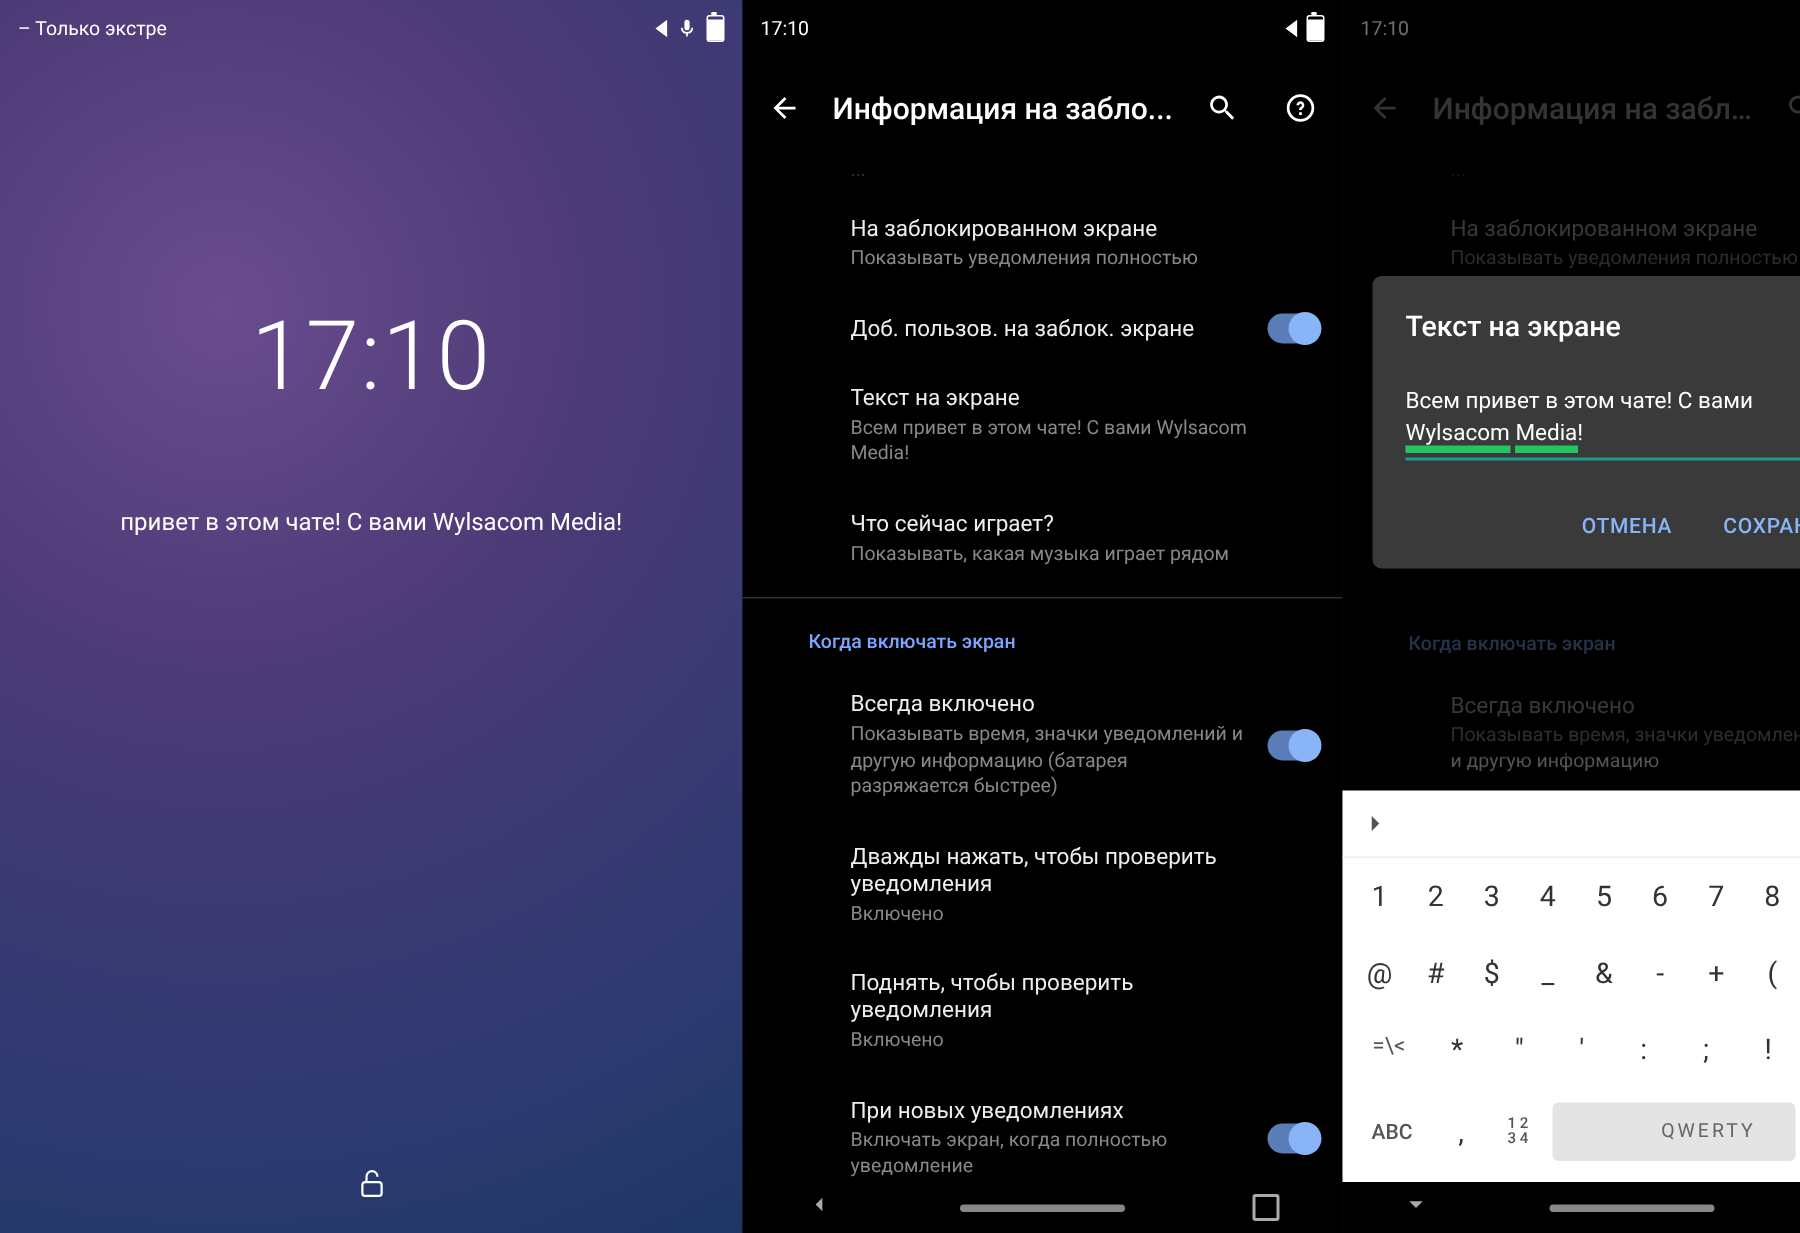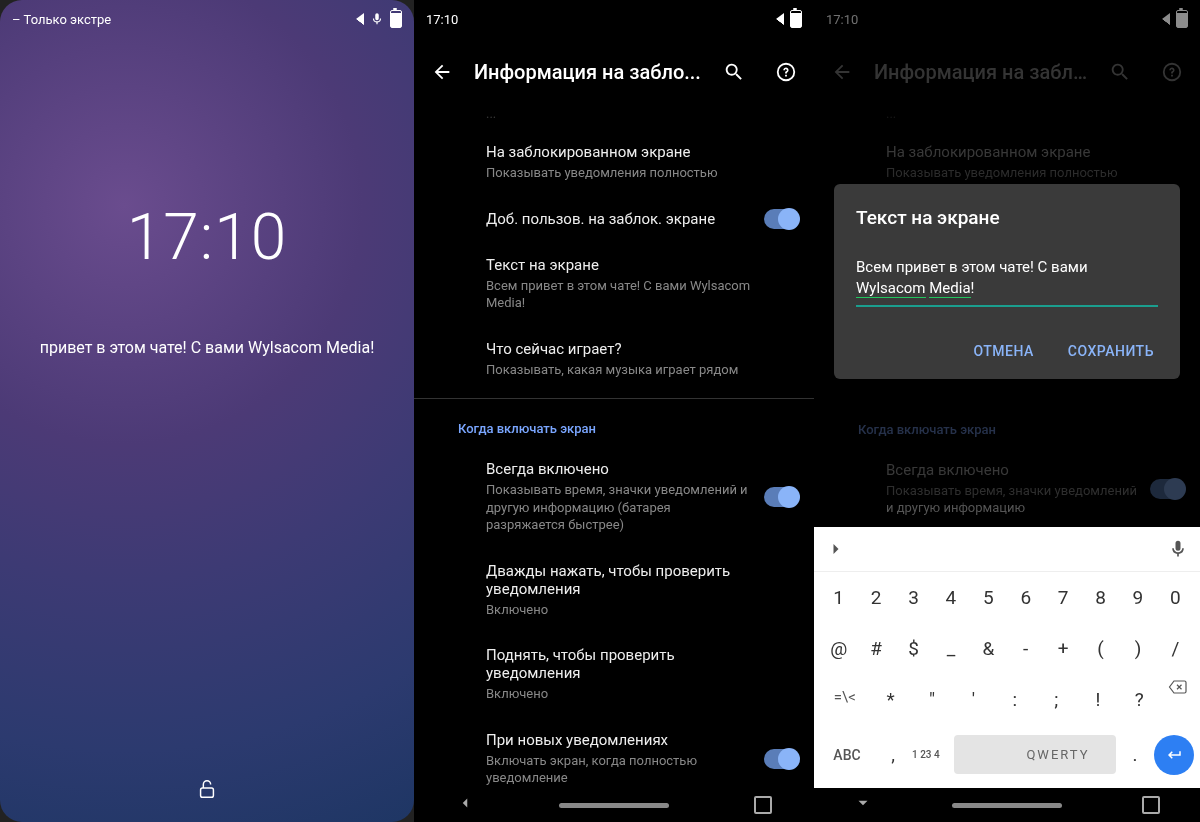--- a/index.html
+++ b/index.html
@@ -1,18 +1,18 @@
 <!DOCTYPE html>
 <html><head>
 <meta charset="utf-8">
 <style>
   html,body{margin:0;padding:0;font-family:Roboto,Arial,sans-serif;background:#222;}
   .stage{width:1200px;height:822px;display:flex;overflow:hidden;}
   .phone{position:relative;height:100%;flex:0 0 auto;box-sizing:border-box;color:#fff;}
-  .p1{width:414px;background:radial-gradient(circle at 30% 25%,#6a4c8e 0%,#4c3a76 35%,#3d3a74 55%,#2c3a6f 80%,#1e3664 100%);border-radius:22px;}
+  .p1{width:495px;background:radial-gradient(circle at 30% 25%,#6a4c8e 0%,#4c3a76 35%,#3d3a74 55%,#2c3a6f 80%,#1e3664 100%);}
   .p2{width:400px;background:#000;}
   .p3{width:386px;background:#000;}
 
   
   .status{position:absolute;top:0;left:0;right:0;height:30px;display:flex;align-items:center;justify-content:space-between;padding:4px 12px 0;font-size:13px;}
   .status .left,.status .right{display:flex;align-items:center;gap:6px;}
   .ico{display:inline-flex;align-items:center;justify-content:center;}
   .wifi{width:16px;height:12px;background:linear-gradient(to top right,transparent 49%,#fff 51%);clip-path:polygon(0 100%,100% 100%,100% 0);}  
   .batt{width:10px;height:16px;border:1.5px solid #fff;border-radius:2px;position:relative;}
   .batt:before{content:"";position:absolute;top:-3px;left:2px;width:4px;height:2px;background:#fff;border-radius:1px;}
@@ -46,37 +46,37 @@
   .toggle:after{content:"";position:absolute;right:-2px;top:-1px;width:22px;height:22px;border-radius:50%;background:#8ab4f8;}
   .dim .item .t{color:#666;}
   .dim .item .s{color:#555;}
   .dim .section{color:#455a88;}
 
   
   .scrim{position:absolute;inset:0;background:rgba(0,0,0,.45);}
   .dialog{position:absolute;left:20px;right:20px;top:184px;background:#3a3a3a;border-radius:6px;padding:22px 22px 12px;box-shadow:0 10px 30px rgba(0,0,0,.5);}
   .dialog .dtitle{font-size:19px;font-weight:500;margin-bottom:28px;}
   .dialog .dinput{font-size:15px;line-height:1.4;border-bottom:2px solid #1a9e8e;padding-bottom:6px;color:#fff;}
-  .under{border-bottom:1px solid #22c55e;}
+  .under{border-bottom:5px solid #22c55e;}
   .dactions{display:flex;justify-content:flex-end;gap:26px;margin-top:28px;}
   .dbtn{color:#8ab4f8;font-size:14px;font-weight:500;letter-spacing:.5px;padding:8px 4px;}
 
   
   .kb{position:absolute;left:0;right:0;bottom:34px;background:#fff;color:#444;padding-top:4px;}
   .kb-top{height:40px;display:flex;align-items:center;justify-content:space-between;padding:0 12px;border-bottom:1px solid #eee;}
   .kb-top svg{width:20px;height:20px;fill:#555;}
   .krow{display:flex;justify-content:space-around;padding:4px 6px;}
   .key{flex:1;text-align:center;font-size:19px;padding:10px 0;color:#333;font-weight:400;}
   .key.sm{font-size:15px;color:#555;}
   .botrow{display:flex;align-items:center;padding:8px 6px 12px;gap:4px;}
   .key-wide{background:#e4e4e4;border-radius:4px;padding:12px 0;text-align:center;font-size:13px;letter-spacing:2px;color:#666;}
   .enter{width:40px;height:40px;border-radius:50%;background:#2d7ff3;display:flex;align-items:center;justify-content:center;flex-shrink:0;}
   .enter svg{width:18px;height:18px;fill:#fff;}
   .abc{width:54px;text-align:center;font-size:14px;color:#555;font-weight:500;}
-  .frac{font-size:10px;line-height:1;display:inline-flex;flex-direction:row;align-items:center;color:#555;font-weight:500;width:38px;}
+  .frac{font-size:10px;line-height:1;display:inline-flex;flex-direction:column;align-items:center;color:#555;font-weight:500;width:38px;}
   .bsp{width:34px;text-align:center;}
   .bsp svg{width:24px;height:18px;stroke:#555;fill:none;stroke-width:1.6;}
 
   
   .nav{position:absolute;bottom:0;left:0;right:0;height:34px;display:flex;align-items:center;justify-content:space-around;}
   .nav .pill{width:110px;height:5px;border-radius:3px;background:#888;}
   .nav svg{width:18px;height:18px;fill:#aaa;}
   .nav .sq{width:14px;height:14px;border:2px solid #aaa;border-radius:2px;}
 </style>
 </head>

